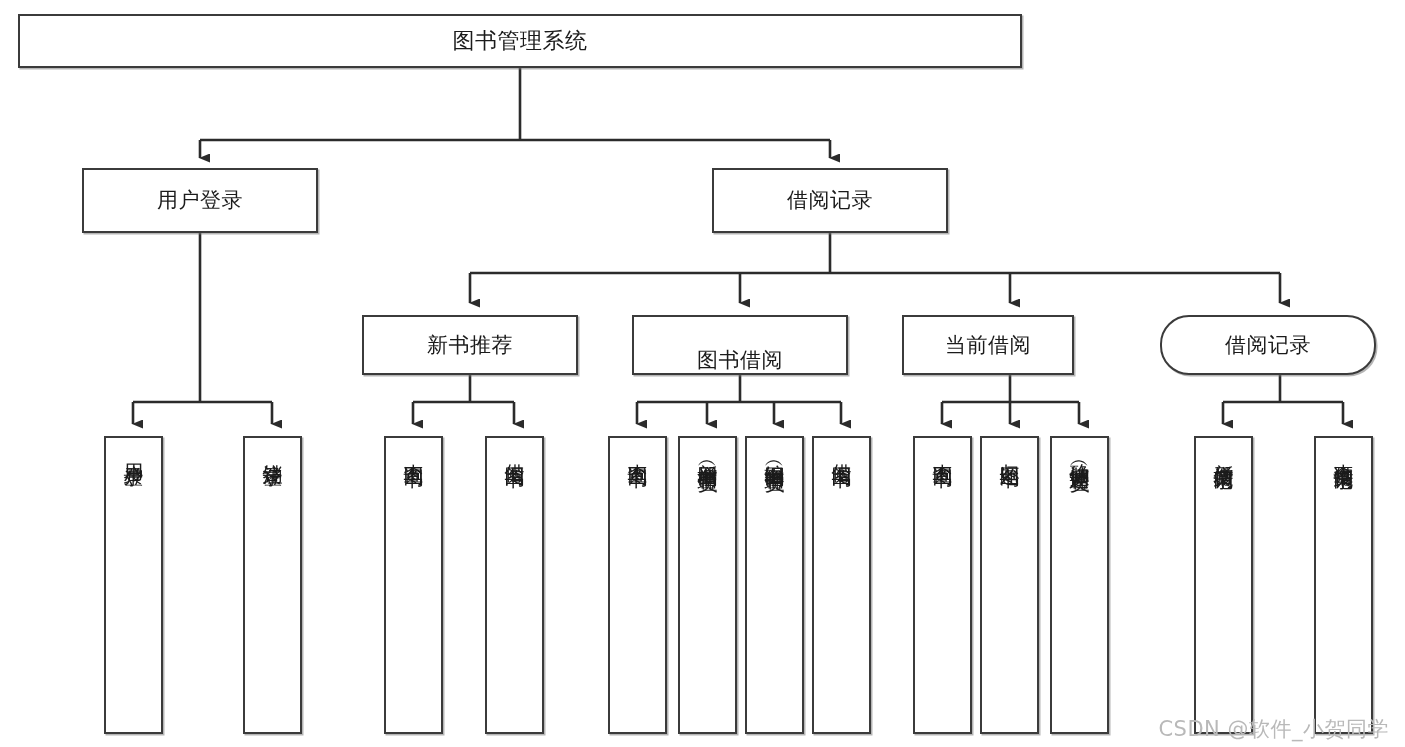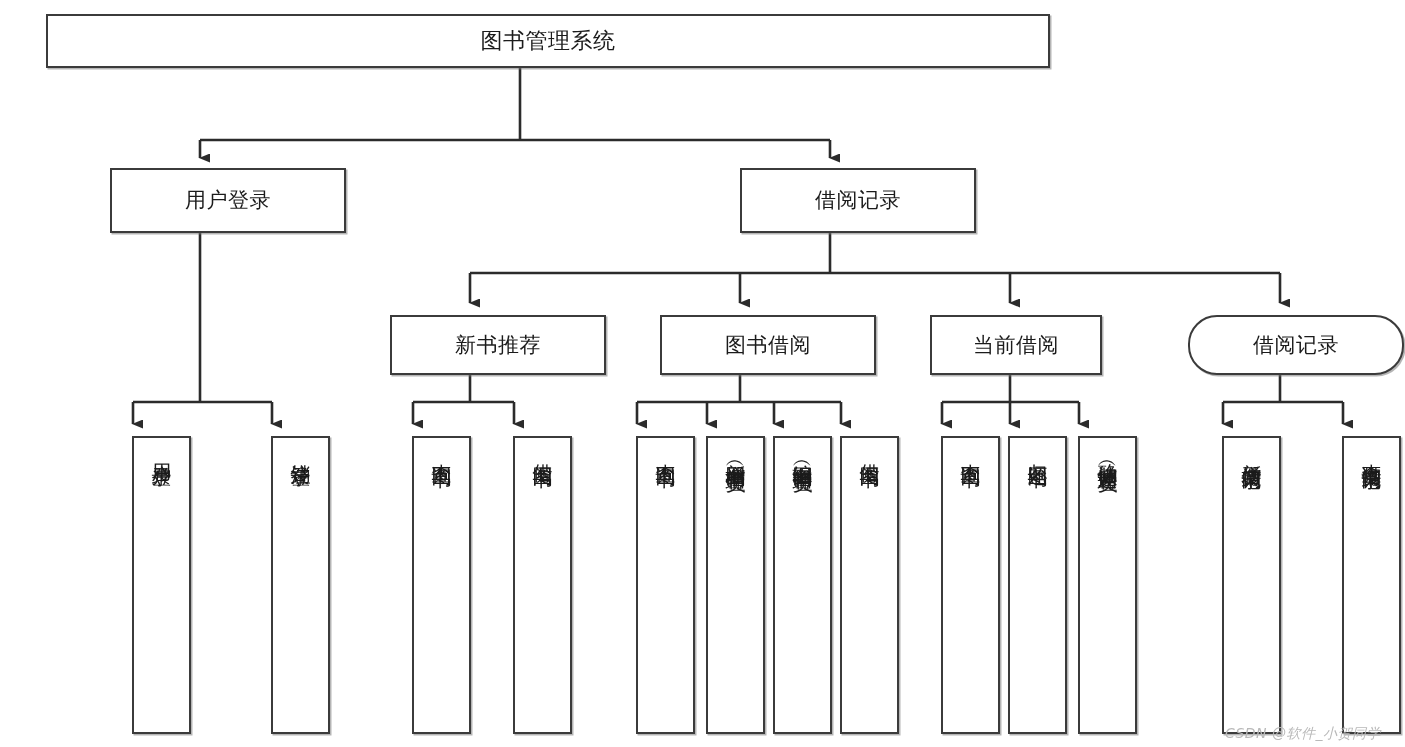--- a/index.html
+++ b/index.html
@@ -29,21 +29,20 @@
   .node {
     position: absolute;
     box-sizing: border-box;
     background: #ffffff;
     border: 2px solid #3b3b3b;
     display: flex;
     align-items: center;
     justify-content: center;
     color: #1b1b1b;
     box-shadow: 1.5px 1.5px 0 rgba(120,120,120,0.55);
-    margin-left: 28px;
   }
   .node-label {
     display: block;
     text-align: center;
     line-height: 1.18;
     letter-spacing: 0.5px;
   }
   
   .node.h-node .node-label {
     font-size: 21px;
@@ -61,28 +60,27 @@
   .node.v-node .node-label {
     writing-mode: vertical-rl;
     text-orientation: upright;
     font-size: 20px;
     line-height: 1.05;
     letter-spacing: 1.5px;
     white-space: nowrap;
   }
   #watermark {
     position: absolute;
-    right: 24px;
+    right: 16px;
     bottom: 4px;
-    font-size: 14px;
+    font-size: 21px;
     color: #b9b9b9;
     letter-spacing: 0.5px;
     user-select: none;
     white-space: nowrap;
-    font-style: italic;
   }
 </style>
 </head>
 <body>
 
 <div id="diagram-root">
 
   <svg id="connector-layer" viewBox="0 0 1405 747" width="1405" height="747" xmlns="http://www.w3.org/2000/svg">
     <defs>
       <marker id="arrowhead" markerWidth="10" markerHeight="12" refX="4.5" refY="10" orient="auto" markerUnits="userSpaceOnUse">
@@ -154,21 +152,21 @@
   <div class="node h-node" style="left:82px; top:168px; width:236px; height:65px;">
     <span class="node-label">用户登录</span>
   </div>
   <div class="node h-node" style="left:712px; top:168px; width:236px; height:65px;">
     <span class="node-label">借阅记录</span>
   </div>
 
   <div class="node h-node" style="left:362px; top:315px; width:216px; height:60px;">
     <span class="node-label">新书推荐</span>
   </div>
-  <div class="node h-node" style="left:632px; top:315px; width:216px; height:60px;">
+  <div class="node h-node" style="left:632px; top:315px; width:216px; height:60px;align-items:flex-end;">
     <span class="node-label">图书借阅</span>
   </div>
   <div class="node h-node" style="left:902px; top:315px; width:172px; height:60px;">
     <span class="node-label">当前借阅</span>
   </div>
   <div class="node h-node" style="left:1160px; top:315px; width:216px; height:60px;border-radius:29px;">
     <span class="node-label">借阅记录</span>
   </div>
 
   <div class="node v-node" style="left:104px; top:436px; width:59px; height:298px;">

